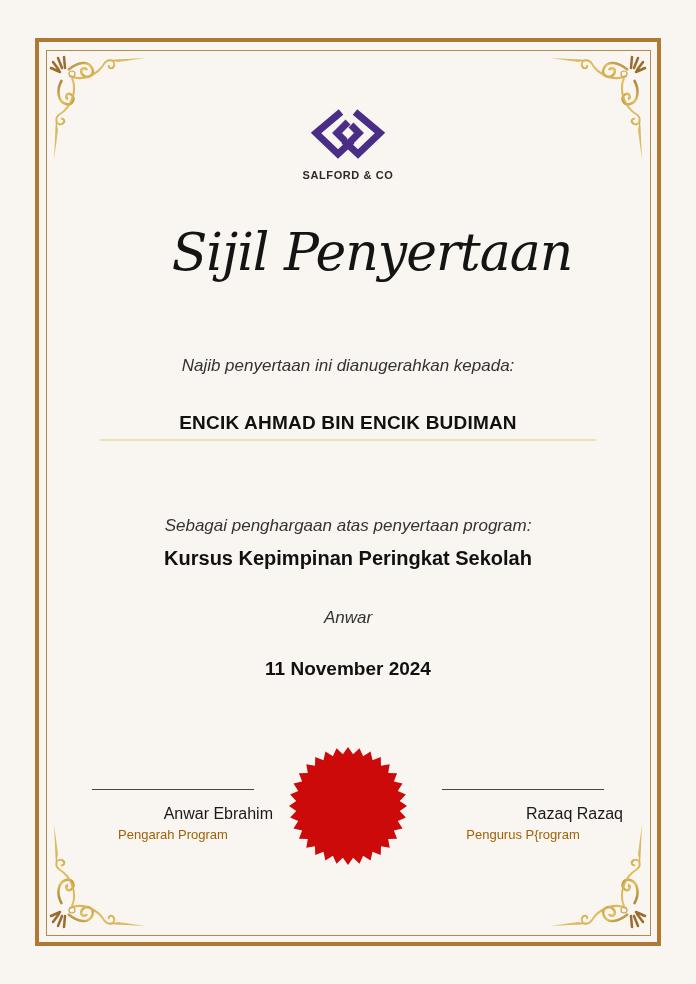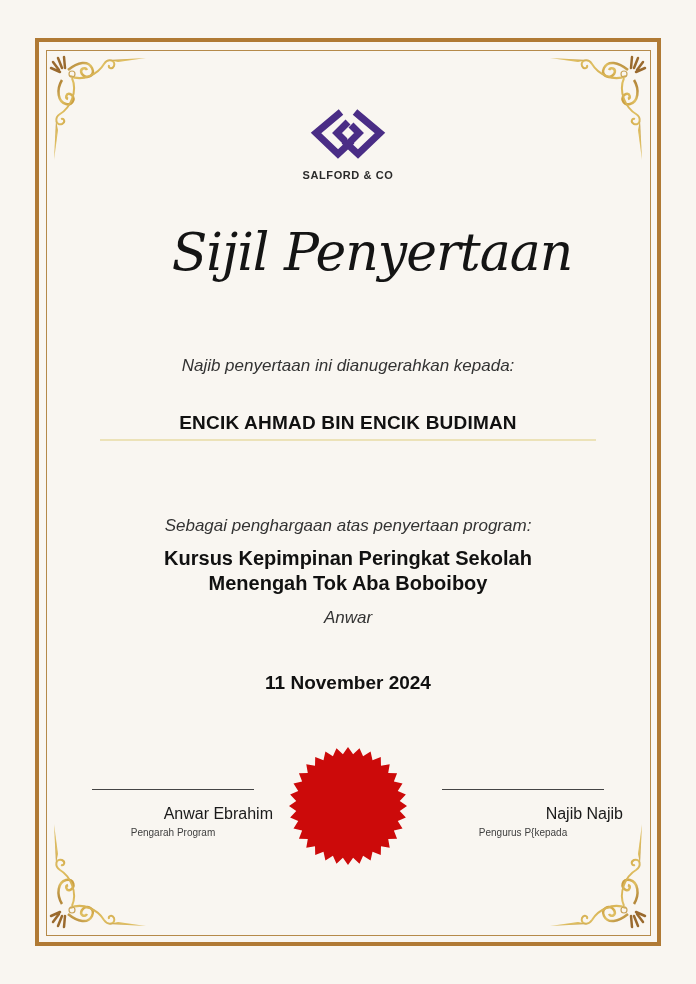--- a/index.html
+++ b/index.html
@@ -43,25 +43,25 @@
   }
   .gold-line {
     position:absolute; left:100px; width:496px; top:439px; height:2px; background:#ece2b8;
   }
   .program {
     position:absolute; left:0; width:696px; top:526px; text-align:center;
     font-weight:bold; font-size:20px; line-height:25px; color:#111;margin-top:20px;
   }
   .date {
     position:absolute; left:0; width:696px; top:658px; text-align:center;
-    font-weight:bold; font-size:19px; color:#111;margin-top:14px;
+    font-weight:bold; font-size:19px; color:#111;
   }
   .sig-line { position:absolute; top:789px; height:1px; background:#444; width:162px; }
   .sig-name { position:absolute; top:805px; width:200px; text-align:right; font-size:16px; color:#1a1a1a; }
-  .sig-role { position:absolute; top:827px; width:200px; text-align:center; font-size:10px; color:#404040; }
+  .sig-role { position:absolute; top:827px; width:200px; text-align:center; font-size:13px; color:#a16207; }
   .seal { position:absolute; left:288px; top:746px; width:120px; height:120px; }
 </style>
 </head>
 <body>
 
 <div class="outer-border"></div>
 <div class="inner-border"></div>
 
 <div class="corner tl">
   <svg viewBox="0 0 100 110" fill="none">
@@ -135,31 +135,30 @@
 
 <div class="italic-line" style="top:356px;">Najib penyertaan ini dianugerahkan kepada:</div>
 
 <div class="recipient">ENCIK AHMAD BIN ENCIK BUDIMAN</div>
 <div class="gold-line"></div>
 
 <div class="italic-line" style="top:472px;margin-top:44px;">Sebagai penghargaan atas penyertaan program:</div>
 
 <div class="program">
   <div>Kursus Kepimpinan Peringkat Sekolah</div>
-  <div>Menengah Tok Aba Boboiboy</div>
 </div>
 
 <div class="italic-line" style="top:608px;">Anwar</div>
 <div class="date">11 November 2024</div>
 
 <div class="sig-line" style="left:92px;"></div>
 <div class="sig-name" style="left:73px;">Anwar Ebrahim</div>
 <div class="sig-role" style="left:73px;">Pengarah Program</div>
 
 <div class="sig-line" style="left:442px;"></div>
-<div class="sig-name" style="left:423px;">Najib Najib</div>
-<div class="sig-role" style="left:423px;">Pengurus P{kepada</div>
+<div class="sig-name" style="left:423px;">Razaq Razaq</div>
+<div class="sig-role" style="left:423px;">Pengurus P{rogram</div>
 
 <div class="seal">
   <svg viewBox="0 0 120 120">
     <polygon id="sealpoly" fill="#cc0a0a" points="60.00,1.00 65.10,8.25 71.51,2.13 75.09,10.24 82.58,5.49 84.51,14.14 92.78,10.94 92.99,19.80 101.72,18.28 100.20,27.01 109.06,27.22 105.86,35.49 114.51,37.42 109.76,44.91 117.87,48.49 111.75,54.90 119.00,60.00 111.75,65.10 117.87,71.51 109.76,75.09 114.51,82.58 105.86,84.51 109.06,92.78 100.20,92.99 101.72,101.72 92.99,100.20 92.78,109.06 84.51,105.86 82.58,114.51 75.09,109.76 71.51,117.87 65.10,111.75 60.00,119.00 54.90,111.75 48.49,117.87 44.91,109.76 37.42,114.51 35.49,105.86 27.22,109.06 27.01,100.20 18.28,101.72 19.80,92.99 10.94,92.78 14.14,84.51 5.49,82.58 10.24,75.09 2.13,71.51 8.25,65.10 1.00,60.00 8.25,54.90 2.13,48.49 10.24,44.91 5.49,37.42 14.14,35.49 10.94,27.22 19.80,27.01 18.28,18.28 27.01,19.80 27.22,10.94 35.49,14.14 37.42,5.49 44.91,10.24 48.49,2.13 54.90,8.25"></polygon>
   </svg>
 </div>
 
 </body></html>

